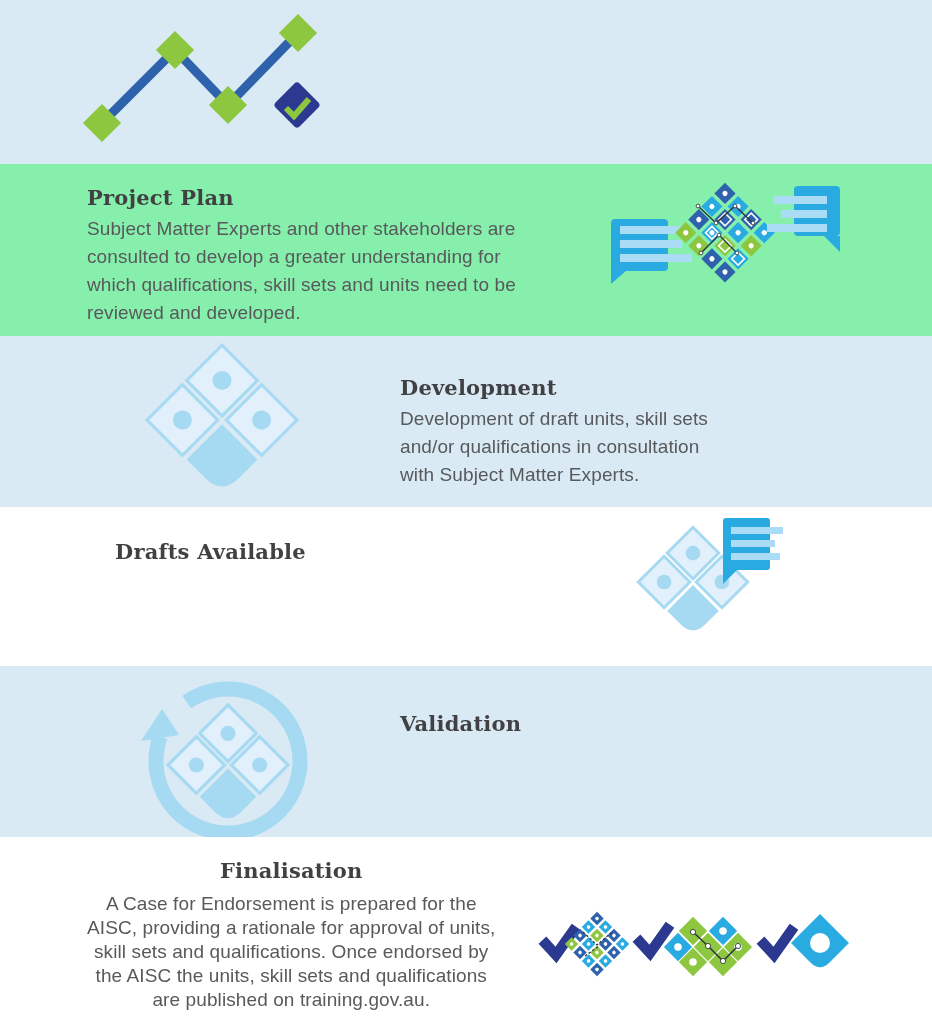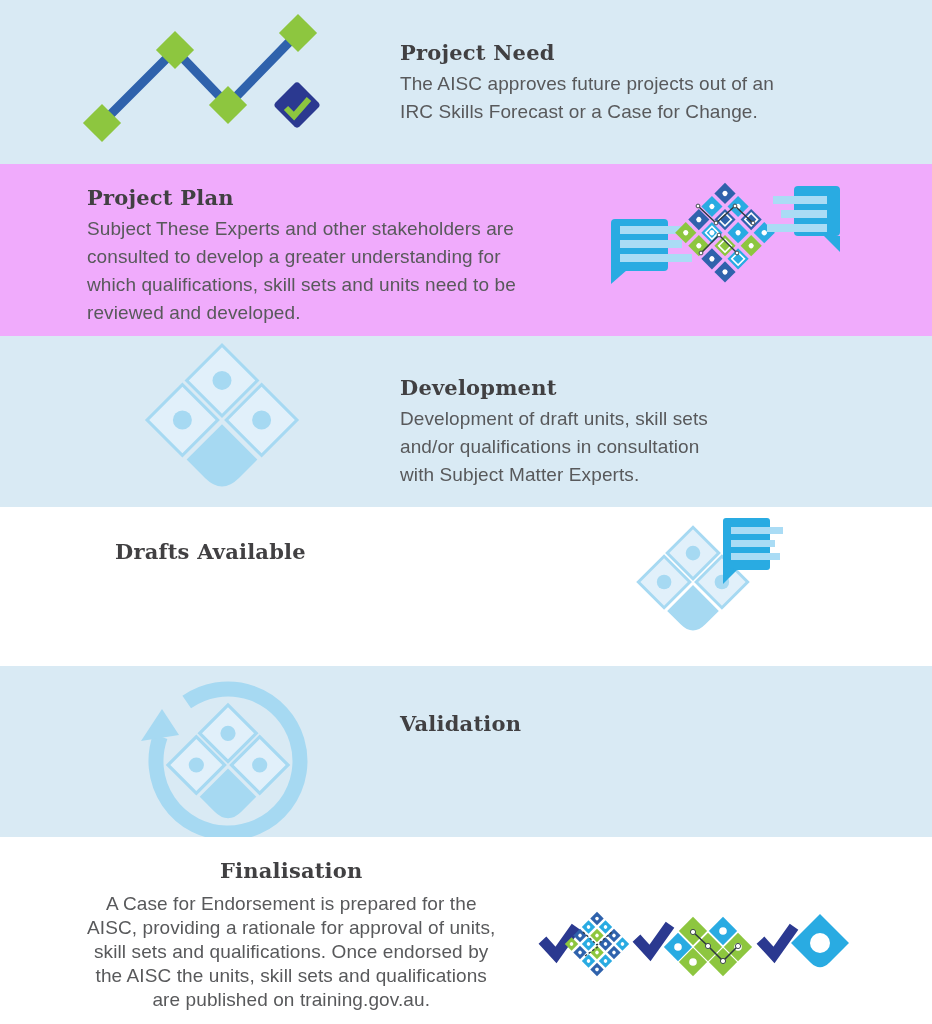--- a/index.html
+++ b/index.html
@@ -3,21 +3,21 @@
 <meta charset="utf-8">
 <style>
   html,body{margin:0;padding:0;background:#fff;}
   #canvas{
     position:relative;width:932px;height:1024px;overflow:hidden;
     font-family:"Liberation Sans",sans-serif;background:#fff;
   }
   .row{position:absolute;left:0;width:932px;}
   .band{background:var(--band,#d9eaf4);}
   .r1{top:0;height:164px;}
-  .r2{top:164px;height:172px;background:#f0abfc;}
+  .r2{top:164px;height:172px;background:#86efac;}
   .r3{top:336px;height:171px;}
   .r4{top:507px;height:154px;background:#fff;margin-left:28px;}
   .r5{top:650px;height:187px;margin-top:16px;}
   .r6{top:837px;height:187px;background:#fff;}
   .txt{position:absolute;}
   .txt h2{
     margin:0;font-family:"DejaVu Serif","Liberation Serif",serif;
     font-weight:700;font-size:21px;line-height:26px;letter-spacing:.2px;
     color:var(--heading-text,#414042);
   }
@@ -56,25 +56,20 @@
       <polyline points="22,115 95,42 148,97 218,25" fill="none" stroke="var(--chart-line)" stroke-width="9"></polyline>
       <g class="fg">
         <rect x="-13.5" y="-13.5" width="27" height="27" transform="translate(22,115) rotate(45)"></rect>
         <rect x="-13.5" y="-13.5" width="27" height="27" transform="translate(95,42) rotate(45)"></rect>
         <rect x="-13.5" y="-13.5" width="27" height="27" transform="translate(148,97) rotate(45)"></rect>
         <rect x="-13.5" y="-13.5" width="27" height="27" transform="translate(218,25) rotate(45)"></rect>
       </g>
       <rect x="-17" y="-17" width="34" height="34" rx="4" transform="translate(217,97) rotate(45)" fill="var(--navy)"></rect>
       <polyline points="206,100 214,108 229,91" fill="none" stroke="var(--green)" stroke-width="6"></polyline>
     </svg>
-    <div class="txt t-r1">
-      <h2>Project Need</h2>
-      <p>The AISC approves future projects out of an
-IRC Skills Forecast or a Case for Change.</p>
-    </div>
   </section>
 
   <section class="row r2">
     <svg class="icon i-r2" viewBox="0 0 290 130" aria-hidden="true">
 
       <g>
         <rect x="13" y="43" width="57" height="52" rx="4" class="ft"></rect>
         <polygon points="13,90 13,108 29,94" class="ft"></polygon>
         <rect x="22" y="50" width="72" height="8" fill="var(--bar-blue)"></rect>
         <rect x="22" y="64" width="62" height="8" fill="var(--bar-blue)"></rect>
@@ -139,21 +134,21 @@
       <g>
         <rect x="196" y="10" width="46" height="50" rx="4" class="ft"></rect>
         <polygon points="226,60 242,60 242,76" class="ft"></polygon>
         <rect x="175" y="20" width="54" height="8" fill="var(--bar-blue)"></rect>
         <rect x="183" y="34" width="46" height="8" fill="var(--bar-blue)"></rect>
         <rect x="169" y="48" width="60" height="8" fill="var(--bar-blue)"></rect>
       </g>
     </svg>
     <div class="txt t-r2">
       <h2>Project Plan</h2>
-      <p>Subject These Experts and other stakeholders are
+      <p>Subject Matter Experts and other stakeholders are
 consulted to develop a greater understanding for
 which qualifications, skill sets and units need to be
 reviewed and developed.</p>
     </div>
   </section>
 
   <section class="row band r3">
     <svg class="icon i-r3" viewBox="0 0 160 160" aria-hidden="true">
       <g transform="translate(80,78) rotate(45)">
         <g class="cellline" stroke-width="3">

